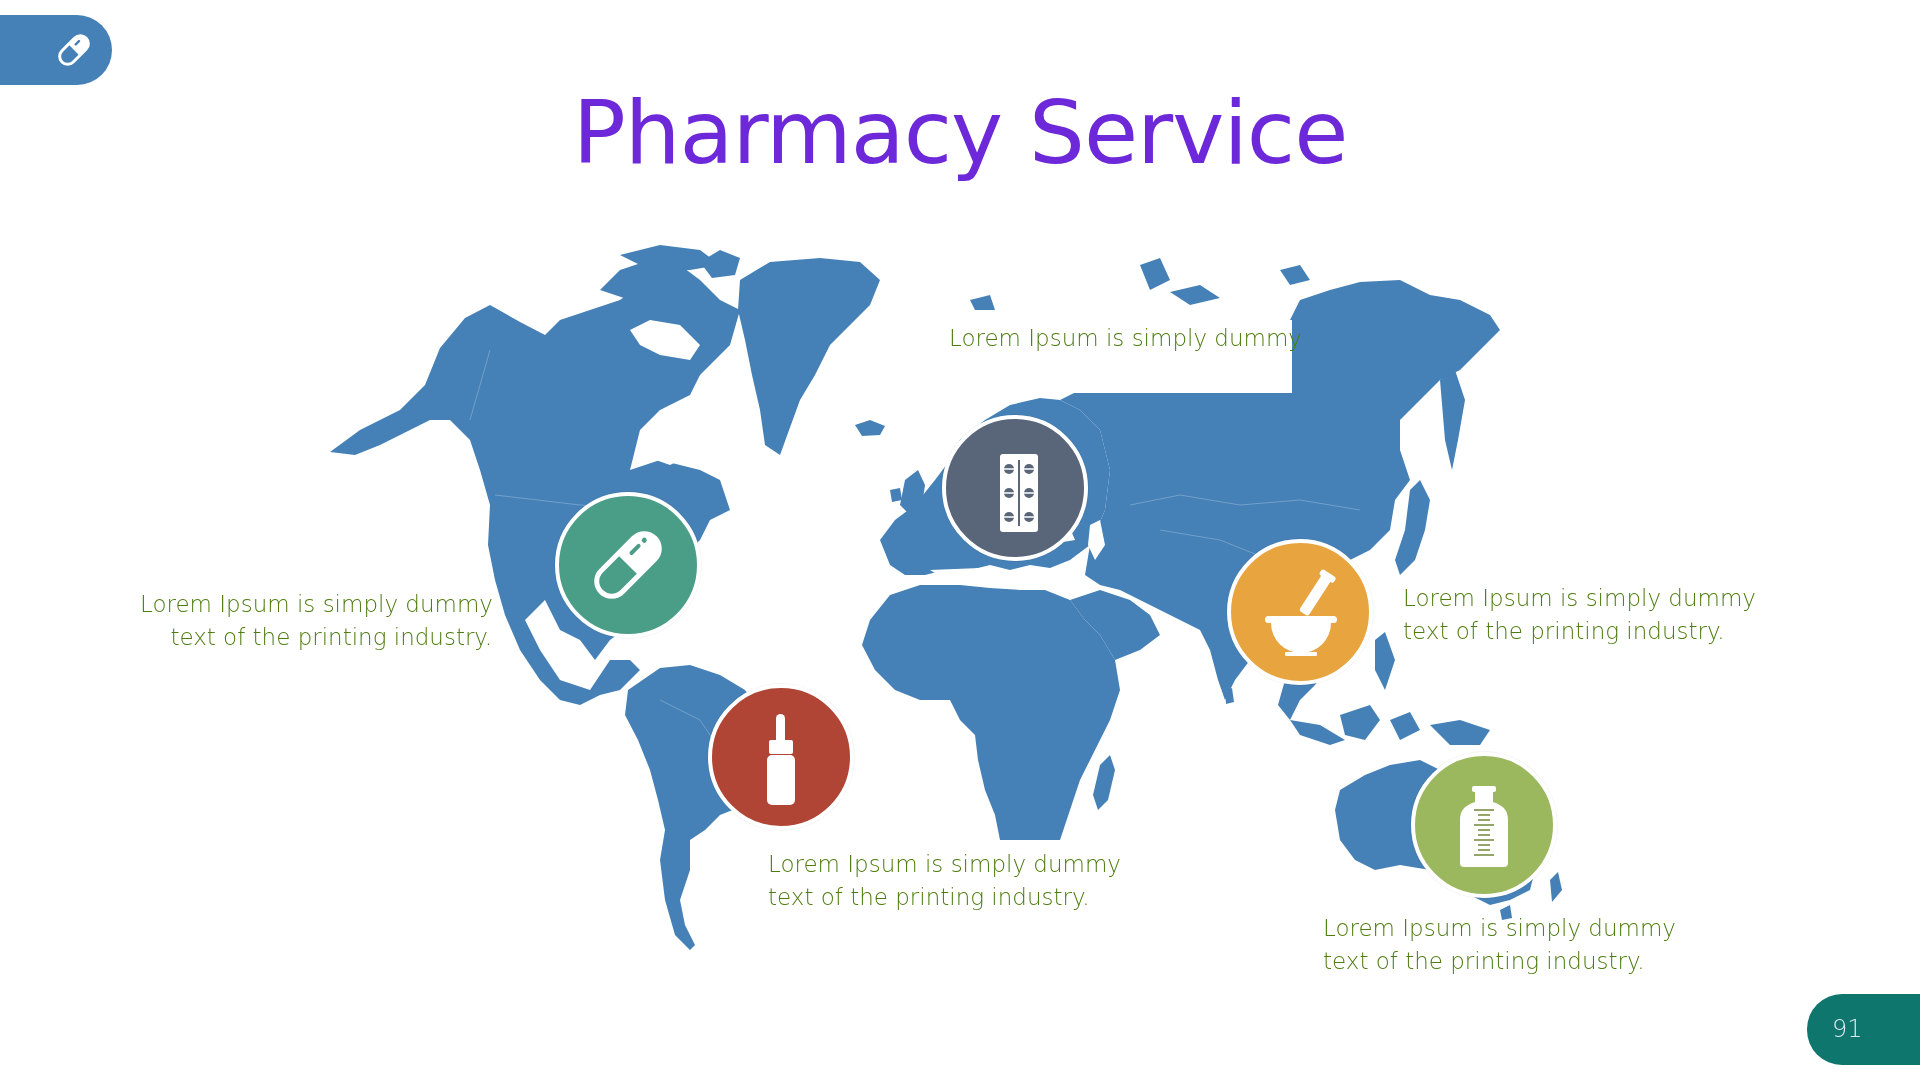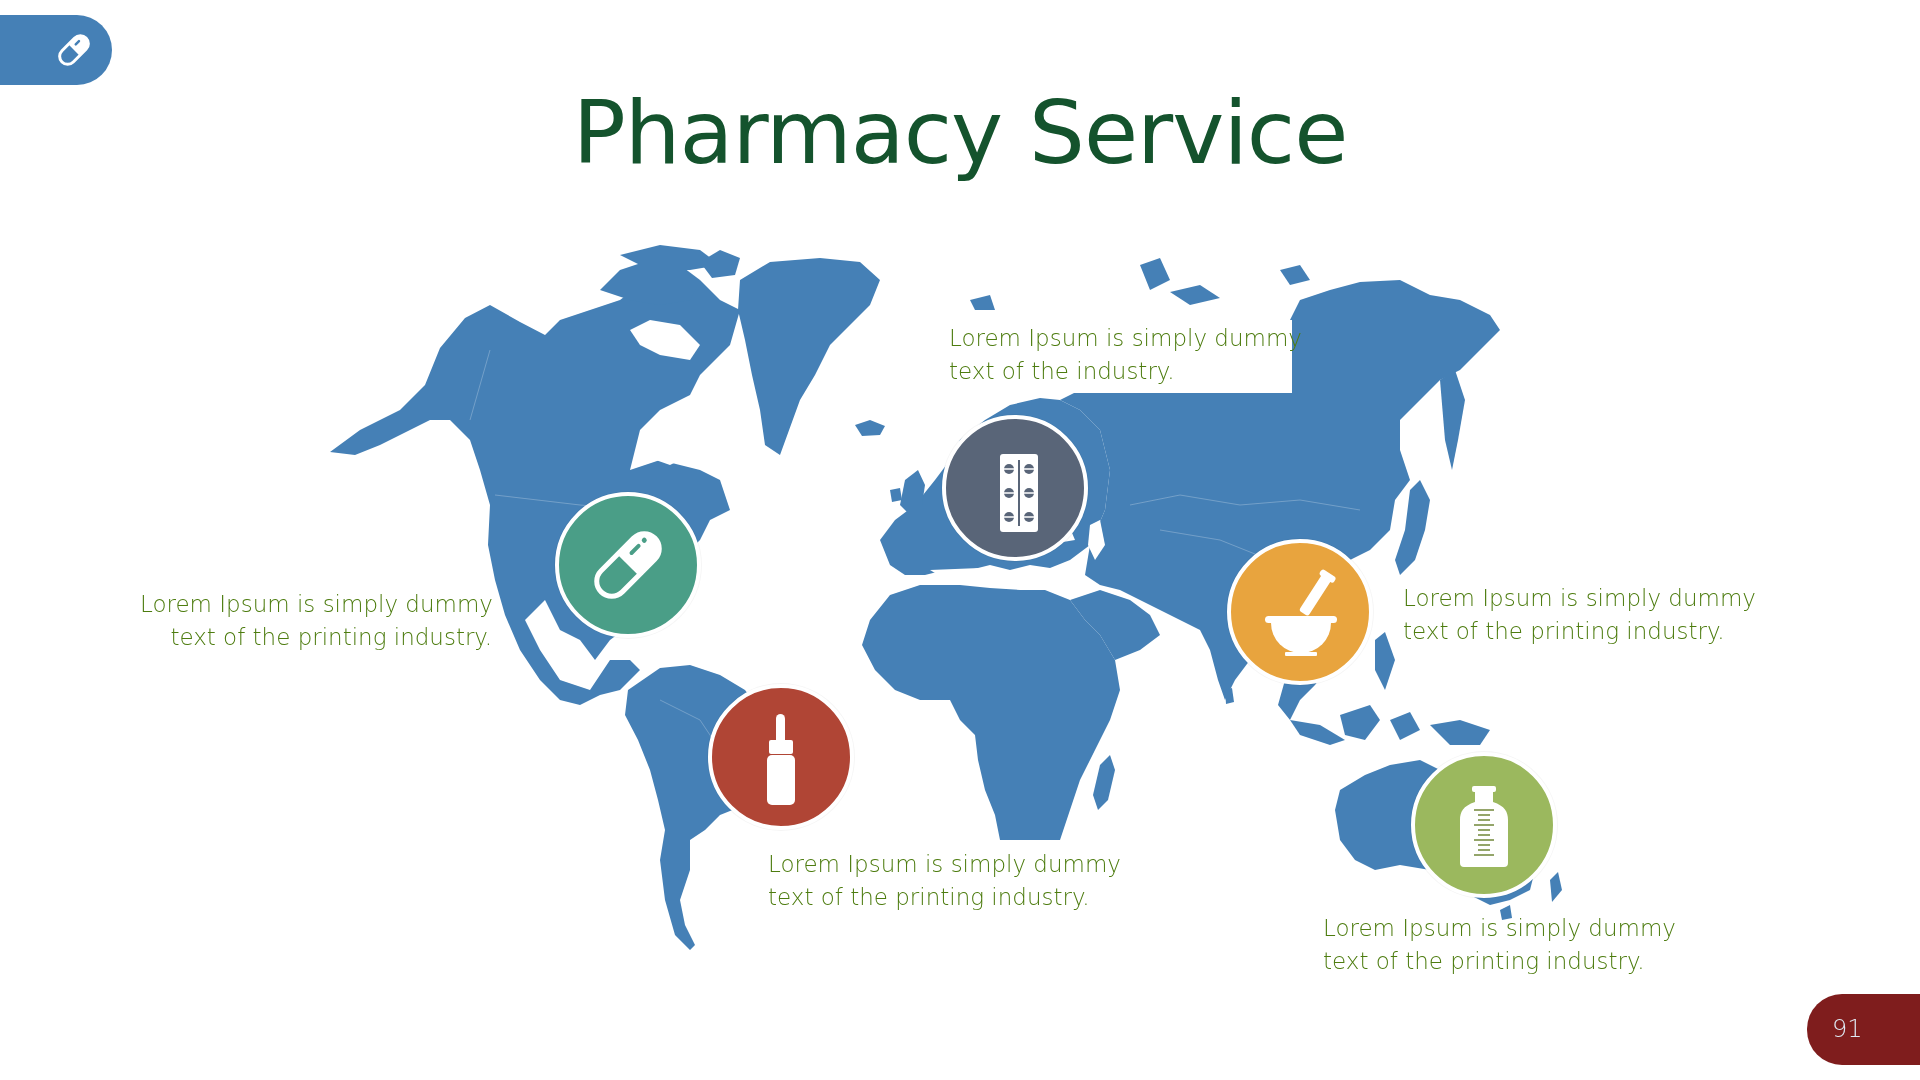--- a/index.html
+++ b/index.html
@@ -8,28 +8,28 @@
     background: #ffffff;
     font-family: "Liberation Sans", "DejaVu Sans", sans-serif;
   }
   .corner-pill {
     position: absolute; left: 0; top: 15px; width: 112px; height: 70px;
     background: #4580b6; border-radius: 0 35px 35px 0;
   }
   .corner-pill svg { position: absolute; left: 52px; top: 13px; }
   .page-pill {
     position: absolute; left: 1807px; top: 994px; width: 113px; height: 71px;
-    background: #7f1d1d; border-radius: 35px 0 0 35px;
+    background: #0f766e; border-radius: 35px 0 0 35px;
     color: #dfe9f3; font-size: 24px; line-height: 71px;
     font-family: "DejaVu Sans", sans-serif; font-weight: 300;
   }
   .page-pill span { position: absolute; left: 25px; }
   .title {
     position: absolute; left: 0; top: 78px; width: 1920px; text-align: center;
-    font-size: 88px; color: #14532d; font-family: "DejaVu Sans", sans-serif;
+    font-size: 88px; color: #6d28d9; font-family: "DejaVu Sans", sans-serif;
     letter-spacing: -1px; line-height: 110px;
   }
   .map { position: absolute; left: 0; top: 0; }
   .note {
     position: absolute; font-family: "DejaVu Sans", sans-serif; font-weight: 300;
     font-size: 23px; line-height: 33px; color: #4d7c0f; white-space: nowrap;
   }
   .note.top { left: 930px; top: 320px; width: 362px; height: 73px; background: #ffffff; padding-left: 19px; box-sizing: border-box; padding-top: 2px; }
   .note.left { left: 140px; top: 588px; width: 352px; text-align: right; }
   .note.bottom-mid { left: 768px; top: 848px; background:#fff; padding-right:10px; }
@@ -123,21 +123,20 @@
     <path d="M490 350 L470 420"></path>
     <path d="M495 495 L580 505 L640 510"></path>
     <path d="M1130 505 L1180 495 L1240 505 L1300 500 L1360 510"></path>
     <path d="M1160 530 L1220 540 L1270 560 L1300 570"></path>
     <path d="M660 700 L700 720 L720 750"></path>
   </g>
 </svg>
 
 <div class="note top">
   <div>Lorem Ipsum is simply dummy</div>
-  <div>text of the industry.</div>
 </div>
 
 <div class="note left">
   <div>Lorem Ipsum is simply dummy</div>
   <div>text of the printing industry.</div>
 </div>
 
 <div class="note bottom-mid">
   <div>Lorem Ipsum is simply dummy</div>
   <div>text of the printing industry.</div>

